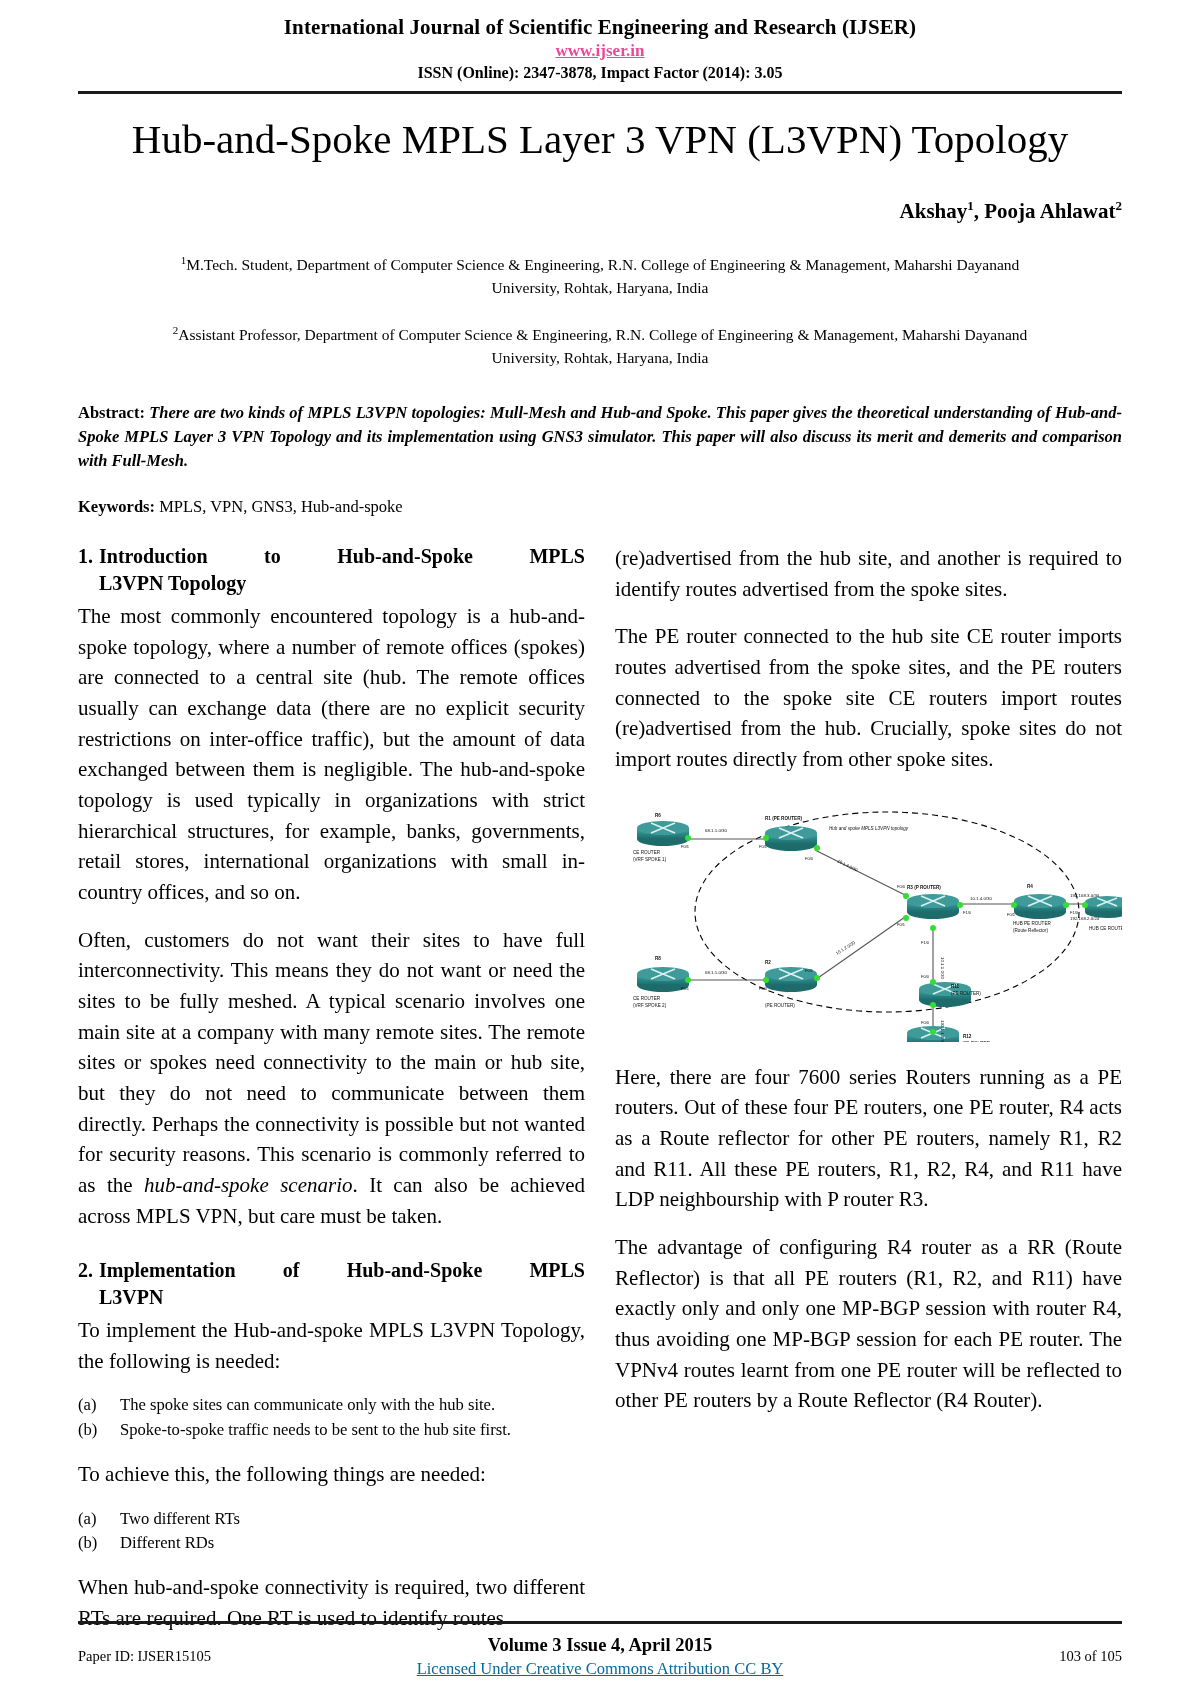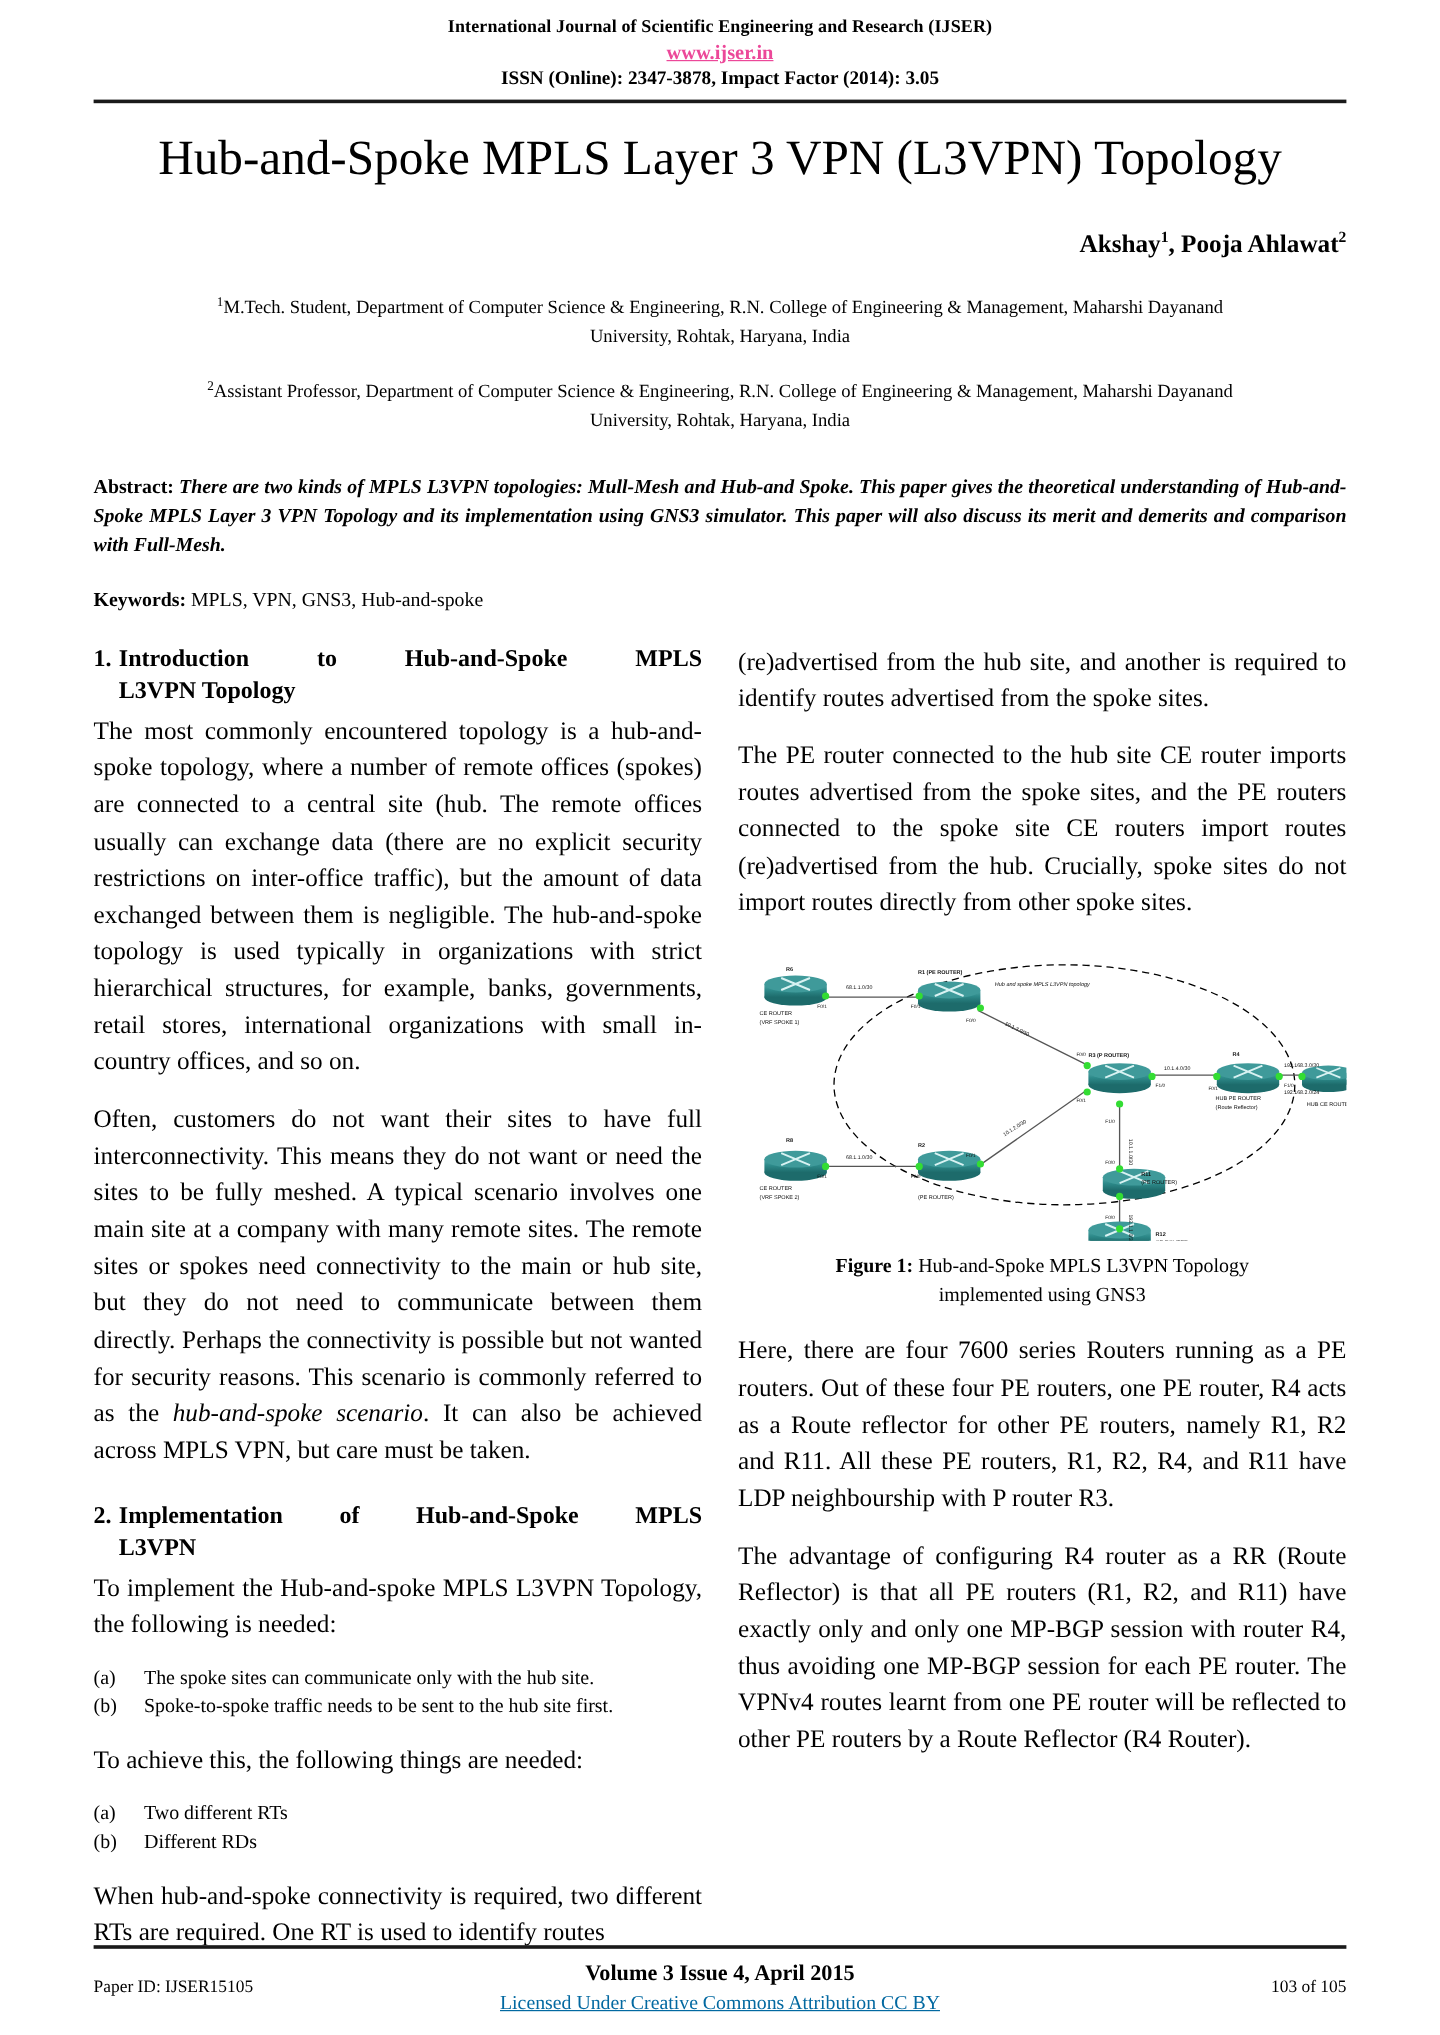--- a/index.html
+++ b/index.html
@@ -20,21 +20,21 @@
     height: 1696px;
     position: relative;
     box-sizing: border-box;
     padding: 0 78px;
   }
 
   
   .masthead { text-align: center; padding-top: 14px; }
   .masthead .journal {
     font-weight: bold;
-    font-size: 15px;
+    font-size: 21px;
     letter-spacing: .1px;
     line-height: 1.25;
   }
   .masthead .site {
     font-weight: bold;
     font-size: 17px;
     color: #ec4899;
     text-decoration: underline;
     line-height: 1.3;
     display: inline-block;
@@ -445,24 +445,20 @@
               <text x="144" y="198">F0/0</text>
               <text x="190" y="180">F0/1</text>
               <text x="282" y="134">F0/1</text>
               <text x="306" y="152">F1/0</text>
               <text x="306" y="186">F0/0</text>
               <text x="306" y="232">F0/0</text>
             </g>
           </svg>
         </div>
 
-        <div class="figcap">
-          <span class="lbl">Figure 1:</span><span> Hub-and-Spoke MPLS L3VPN Topology</span><br>
-          <span>implemented using GNS3</span>
-        </div>
       </div>
 
       <p class="body" style="margin-top:20px">Here, there are four 7600 series Routers running as a PE routers. Out of these four PE routers, one PE router, R4 acts as a Route reflector for other PE routers, namely R1, R2 and R11. All these PE routers, R1, R2, R4, and R11 have LDP neighbourship with P router R3.</p>
       <p class="body tight">The advantage of configuring R4 router as a RR (Route Reflector) is that all PE routers (R1, R2, and R11) have exactly only and only one MP-BGP session with router R4, thus avoiding one MP-BGP session for each PE router. The VPNv4 routes learnt from one PE router will be reflected to other PE routers by a Route Reflector (R4 Router).</p>
     </div>
   </div>
 
   <div class="footer-wrap">
     <div class="rule-bot"></div>
     <div class="footer">

